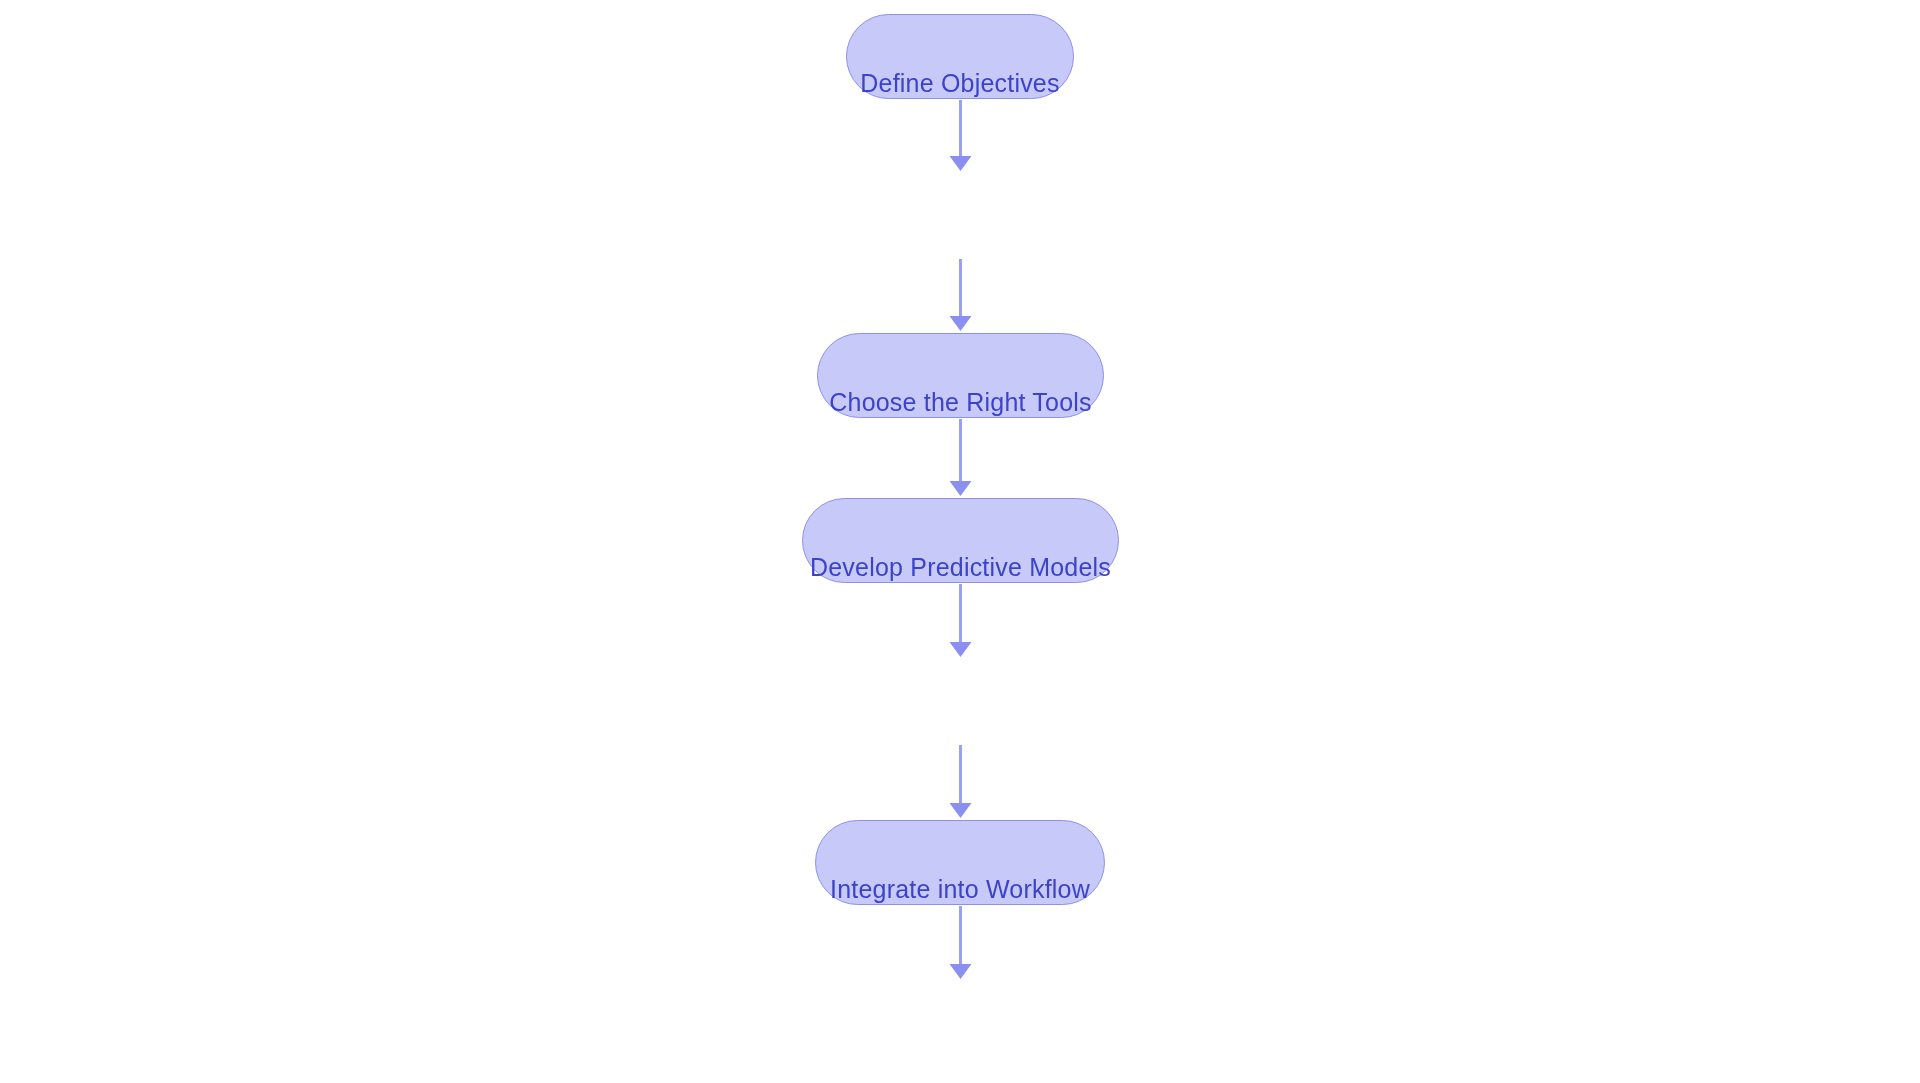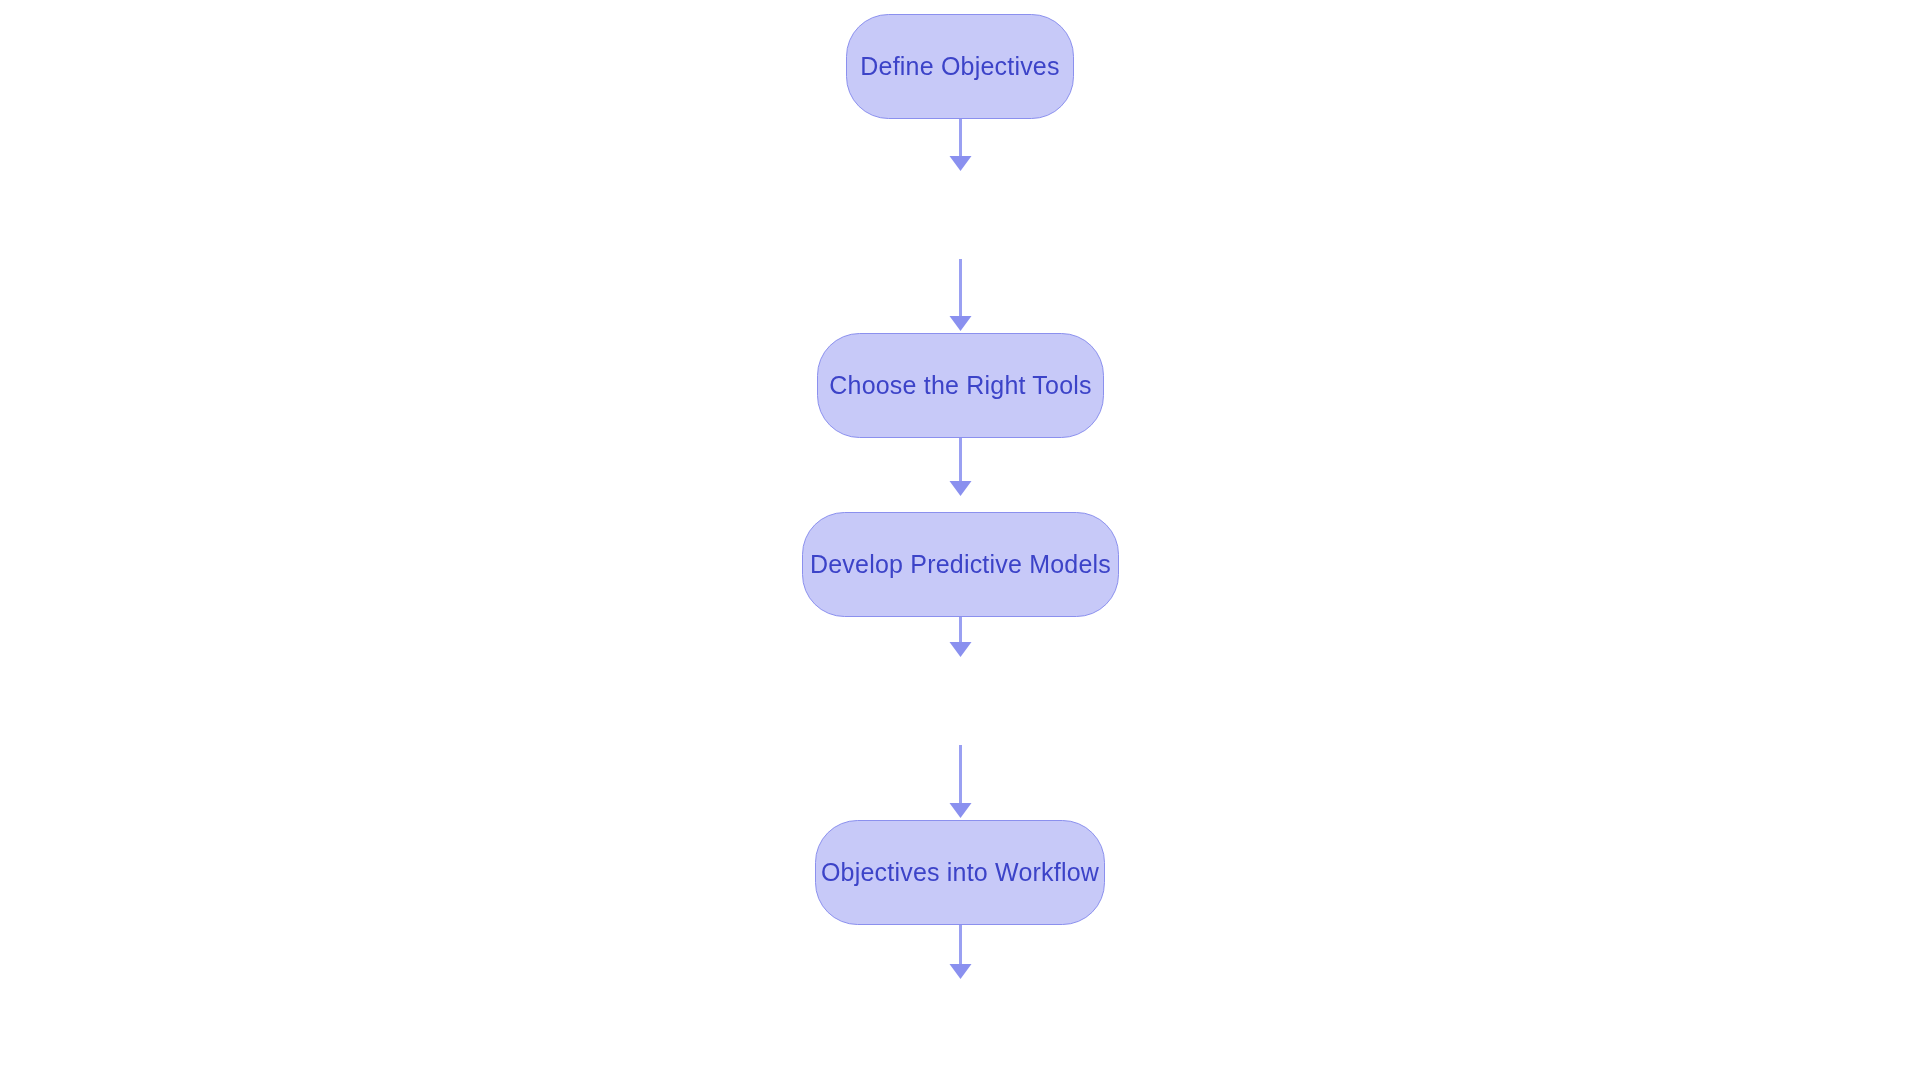--- a/index.html
+++ b/index.html
@@ -12,38 +12,38 @@
     overflow: hidden;
   }
   .canvas {
     position: relative;
     width: 1920px;
     height: 1083px;
     background: #ffffff;
   }
   .flow-node {
     position: absolute;
-    height: 105px;
+    height: 85px;
     box-sizing: border-box;
     background: #c7c9f8;
     border: 1.5px solid #8b90ee;
     border-radius: 42.5px;
     display: flex;
-    align-items: center;
+    align-items: flex-end;
     justify-content: center;
     color: #3c43c8;
     font-size: 25px;
     letter-spacing: 0.2px;
     white-space: nowrap;
     font-family: "Liberation Sans", sans-serif;
   }
   .n1 { top: 14px;  left: 846px; width: 228px; }
   .n2 { top: 173px; left: 820px; width: 281px; }
   .n3 { top: 333px; left: 817px; width: 287px; }
-  .n4 { top: 512px; left: 802px; width: 317px; }
+  .n4 { top: 498px; left: 802px; width: 317px; }
   .n5 { top: 659px; left: 808px; width: 305px; }
   .n6 { top: 820px; left: 815px; width: 290px; }
   .n7 { top: 981px; left: 835px; width: 251px; }
   .connector-layer {
     position: absolute;
     top: 0; left: 0;
     width: 1920px;
     height: 1083px;
     pointer-events: none;
   }
@@ -88,17 +88,17 @@
   <div class="flow-node n3">
     <span>Choose the Right Tools</span>
   </div>
 
   <div class="flow-node n4">
     <span>Develop Predictive Models</span>
   </div>
 
 
   <div class="flow-node n6">
-    <span>Objectives into Workflow</span>
+    <span>Integrate into Workflow</span>
   </div>
 
 
 </div>
 
 </body></html>

